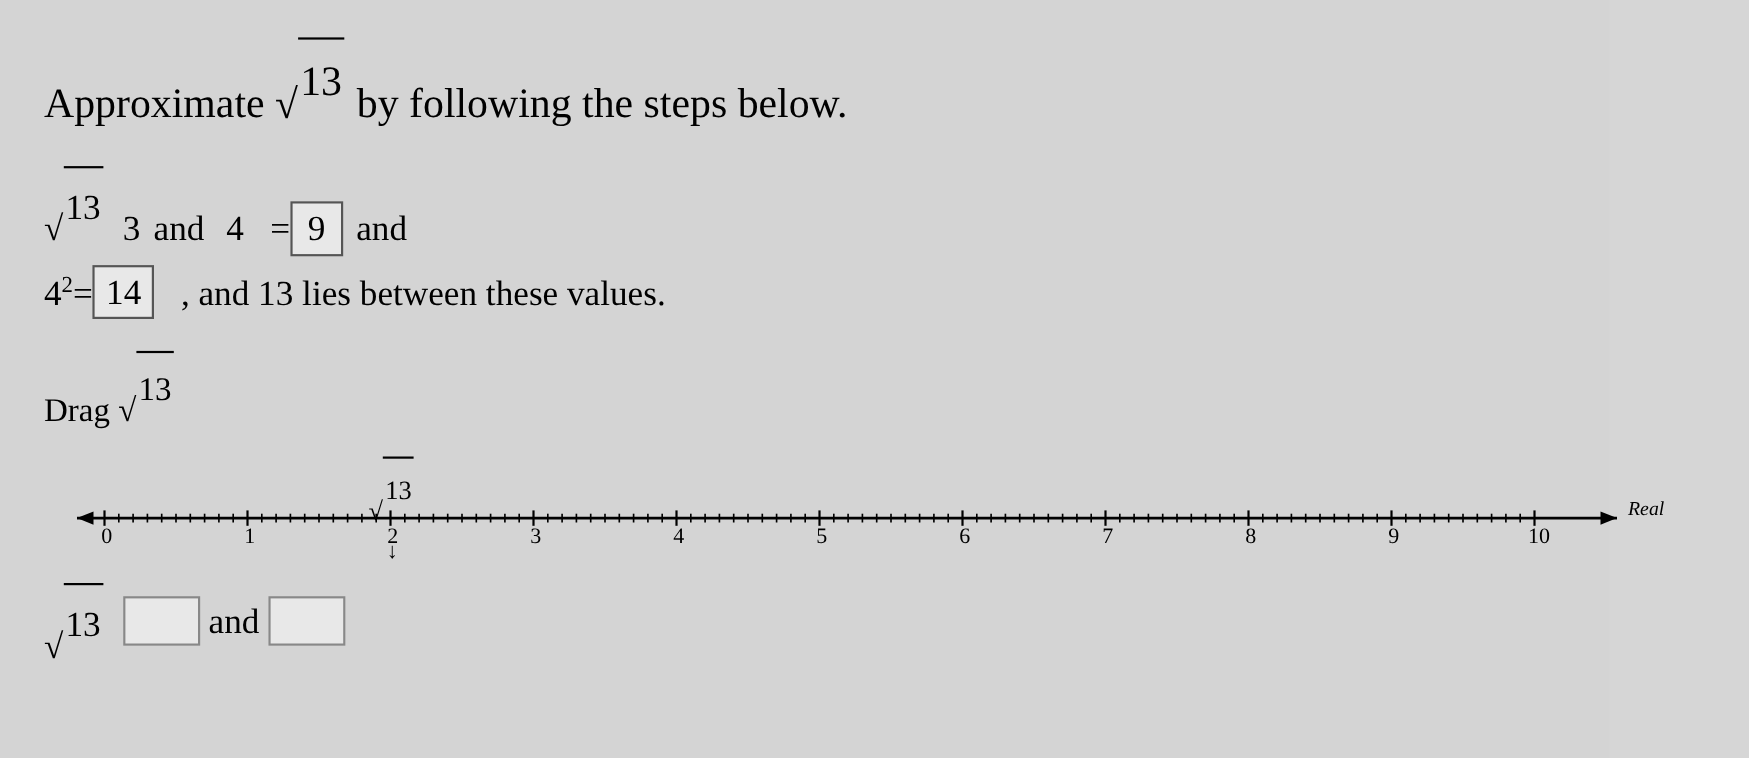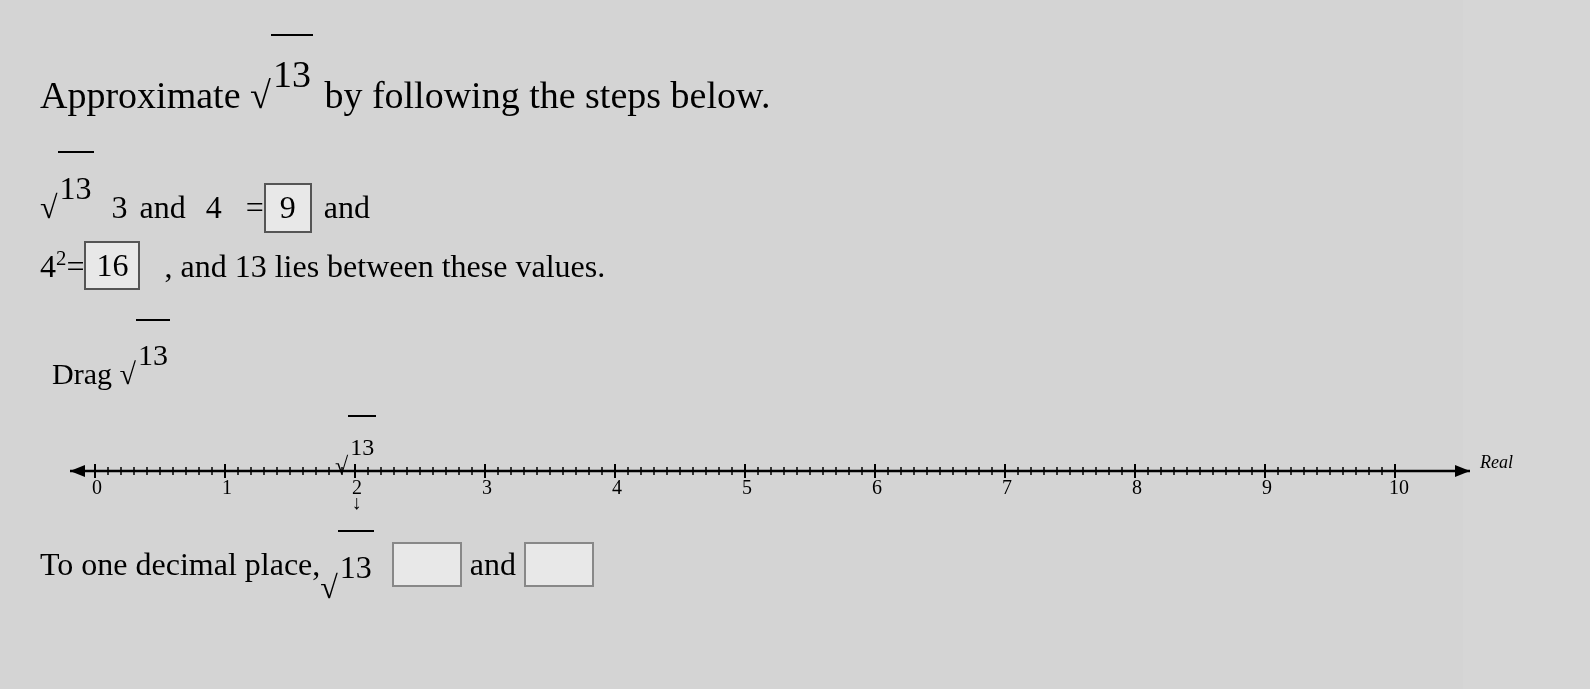--- a/index.html
+++ b/index.html
@@ -57,21 +57,20 @@
       text-align: center;
       background: #e8e8e8;
       font-size: 32px;
       line-height: 1.3;
     }
 
     .drag-label {
       font-size: 30px;
       margin-bottom: 15px;
       color: #000;
-      margin-left: 12px;
     }
 
     .number-line-container {
       position: relative;
       margin: 0 0 25px 0;
       height: 90px;
     }
 
     .sqrt13-label {
       position: absolute;
@@ -166,21 +165,21 @@
       <span style="margin: 0 8px;">4</span>
       &nbsp;&nbsp;
       <span> = </span>
       <span class="answer-box">9</span>
       <span style="margin-left: 12px;">and</span>
     </div>
 
     <div class="line2">
       <span>4<sup>2</sup></span>
       <span> = </span>
-      <span class="answer-box">16</span>
+      <span class="answer-box">14</span>
       <span style="margin-left: 24px;">, and 13 lies between these values.</span>
     </div>
 
     <div class="drag-label">
       <span>Drag </span>
       <span class="radical">
         <span class="rad-symbol">√</span>
         <span class="rad-content">13</span>
       </span>
     </div>
@@ -334,21 +333,20 @@
         <line x1="1303" y1="21" x2="1303" y2="29" stroke="#000" stroke-width="1.5"></line>
         <line x1="1316" y1="21" x2="1316" y2="29" stroke="#000" stroke-width="1.5"></line>
         <line x1="1329" y1="21" x2="1329" y2="29" stroke="#000" stroke-width="1.5"></line>
         <line x1="1342" y1="21" x2="1342" y2="29" stroke="#000" stroke-width="1.5"></line>
 
         <text x="1440" y="22" font-size="18" font-family="Georgia, serif" font-style="italic" fill="#000">Real</text>
       </svg>
     </div>
 
     <div class="bottom-line">
-      <span>To one decimal place, </span>
       <span class="radical">
         <span class="rad-symbol">√</span>
         <span class="rad-content">13</span>
       </span>
       &nbsp;
       <span class="input-box"></span>
       <span>and</span>
       <span class="input-box"></span>
     </div>
 

